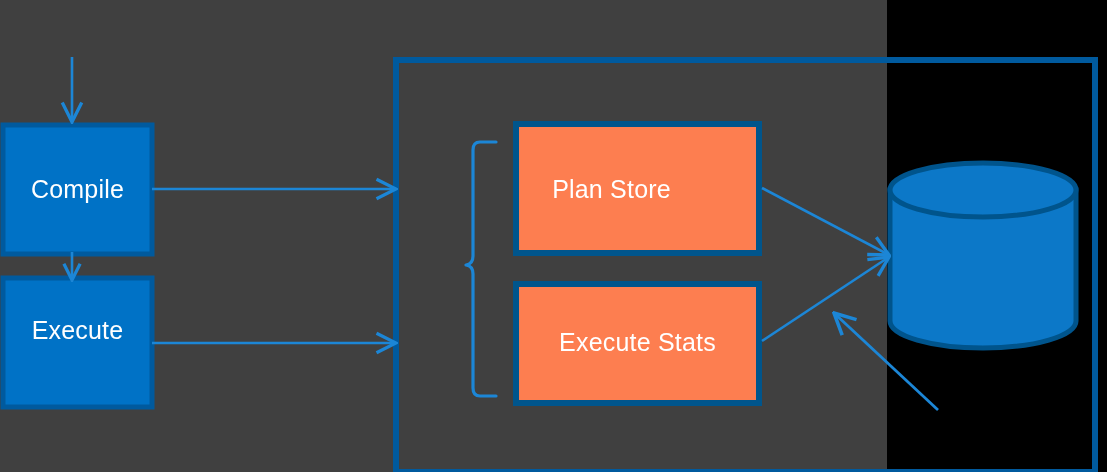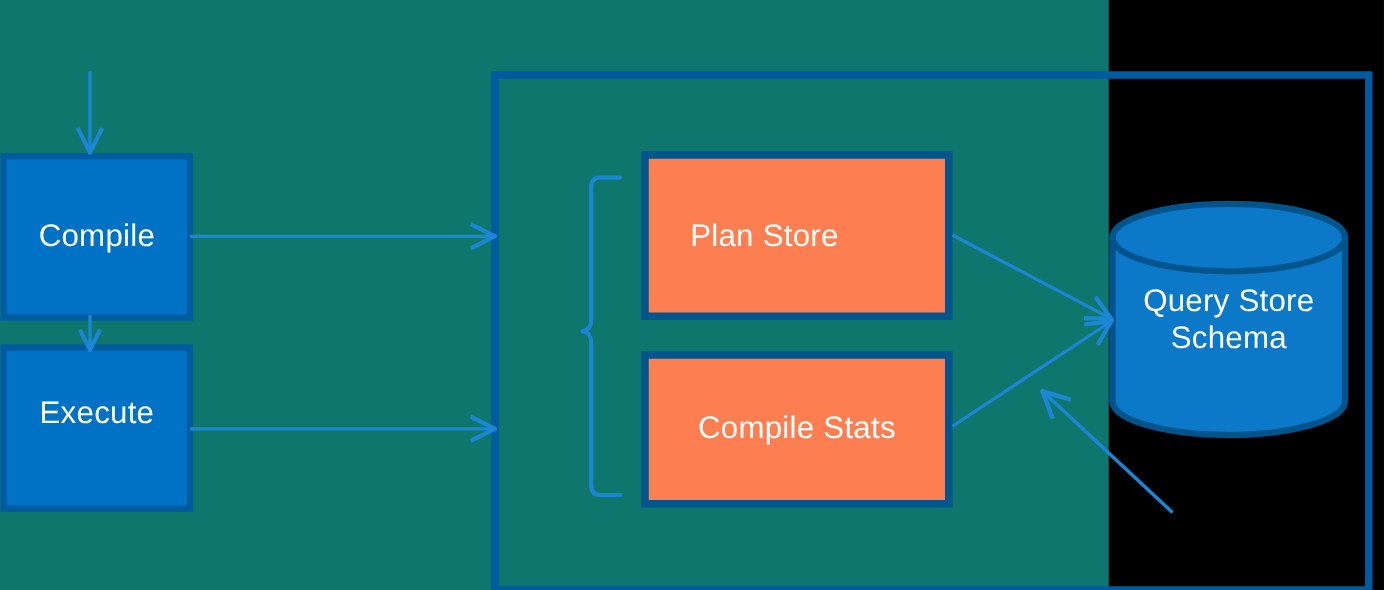--- a/index.html
+++ b/index.html
@@ -1,18 +1,18 @@
 <!DOCTYPE html>
 <html><head>
 <meta charset="utf-8">
 <style>
   html,body{margin:0;padding:0;background:#000;}
   body{width:1107px;height:472px;overflow:hidden;
        font-family:"Liberation Sans","DejaVu Sans",sans-serif;}
-  #stage{position:relative;width:887px;height:472px;background:#0f766e;}
+  #stage{position:relative;width:887px;height:472px;background:#404040;}
   #stage svg{position:absolute;left:0;top:0;}
   .lbl{position:absolute;color:#ffffff;text-align:center;
        font-weight:400;line-height:1.15;letter-spacing:.2px;
        white-space:pre-line;pointer-events:none;}
   .box-lbl{font-size:25px;}
   .cyl-lbl{font-size:25px;}
 </style>
 </head>
 <body>
 
@@ -70,18 +70,16 @@
 
     <line x1="938" y1="410" x2="834" y2="313" stroke="#1C86D6" stroke-width="2.8" marker-end="url(#arrowOpen)"></line>
   </svg>
 
   <div class="lbl box-lbl" style="left:3px;top:175px;width:149px;">Compile</div>
 
   <div class="lbl box-lbl" style="left:3px;top:316px;width:149px;">Execute</div>
 
   <div class="lbl box-lbl" style="left:487px;top:175px;width:249px;">Plan Store</div>
 
-  <div class="lbl box-lbl" style="left:513px;top:328px;width:249px;">Compile Stats</div>
+  <div class="lbl box-lbl" style="left:513px;top:328px;width:249px;">Execute Stats</div>
 
-  <div class="lbl cyl-lbl" style="left:890px;top:227px;width:186px;">Query Store
-Schema</div>
 
 </div>
 
 </body></html>

